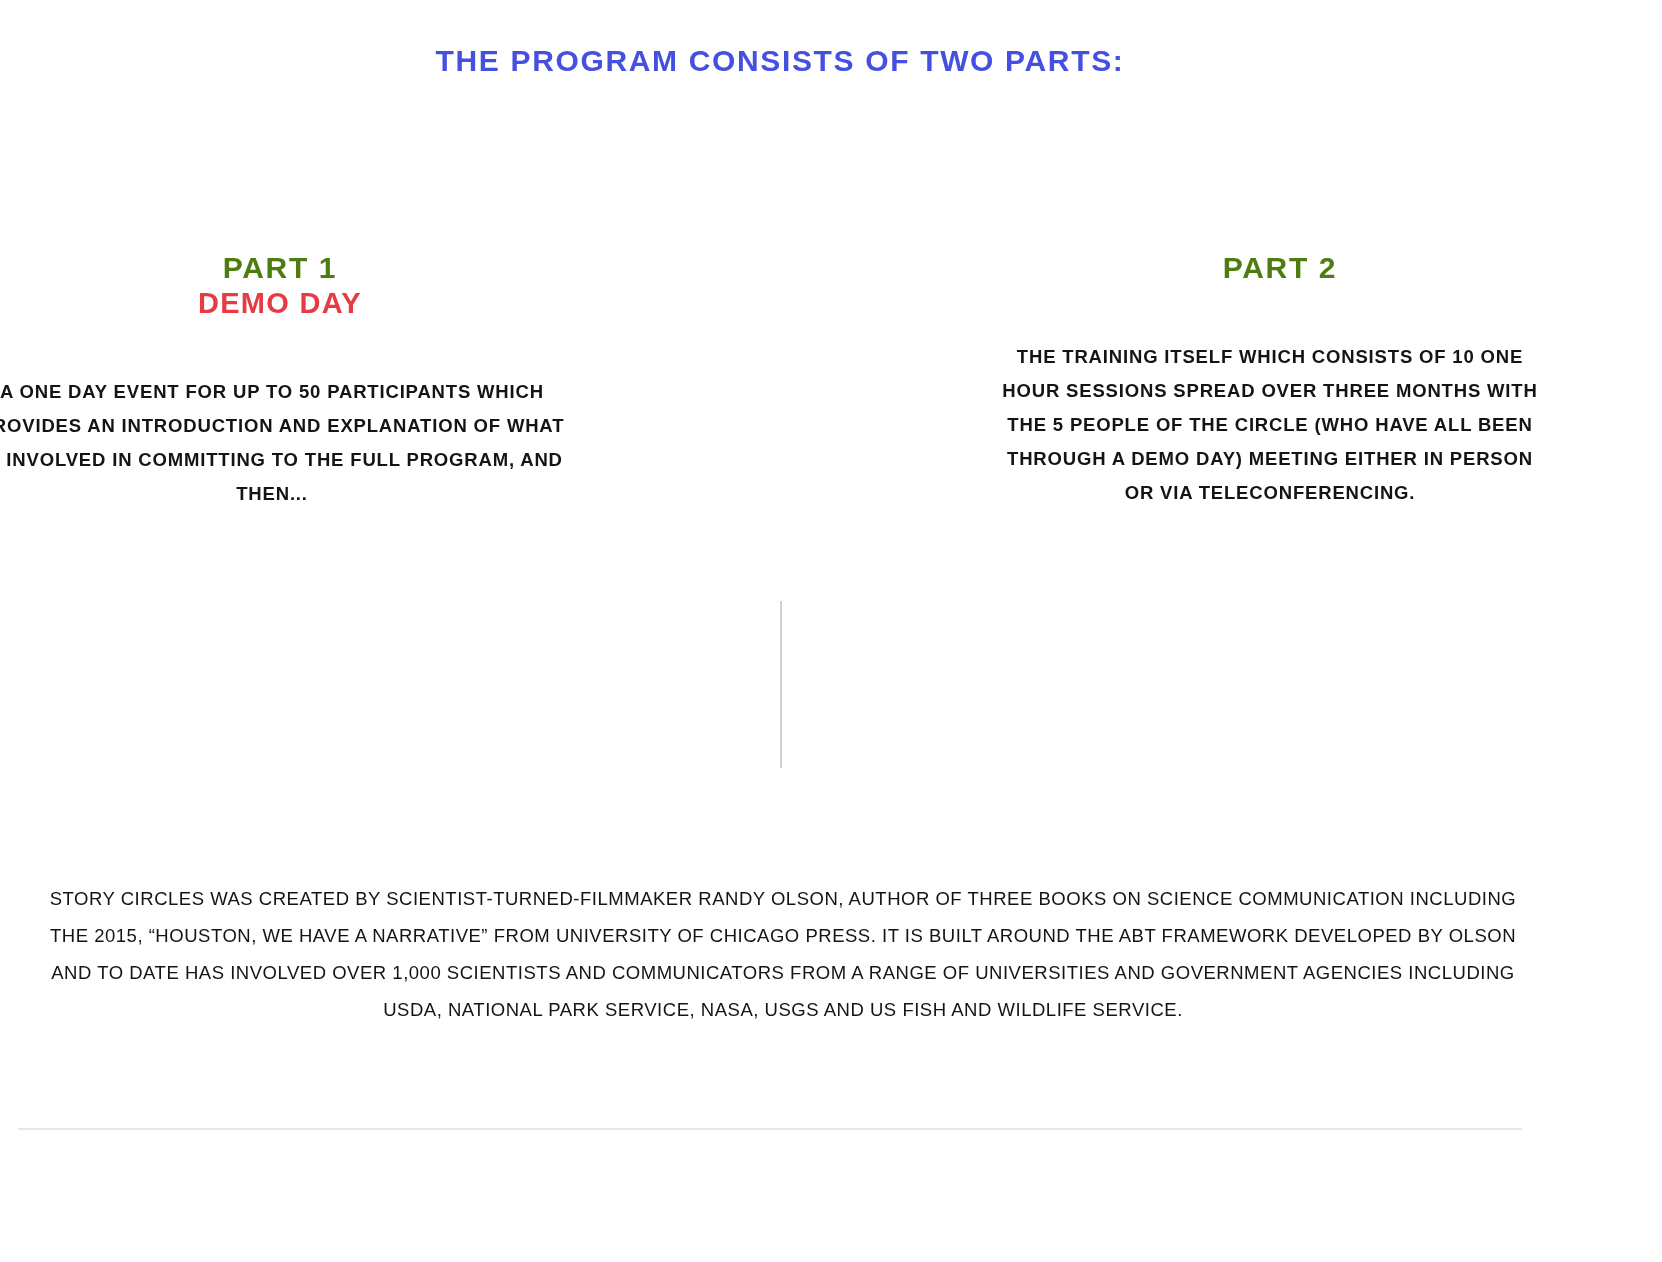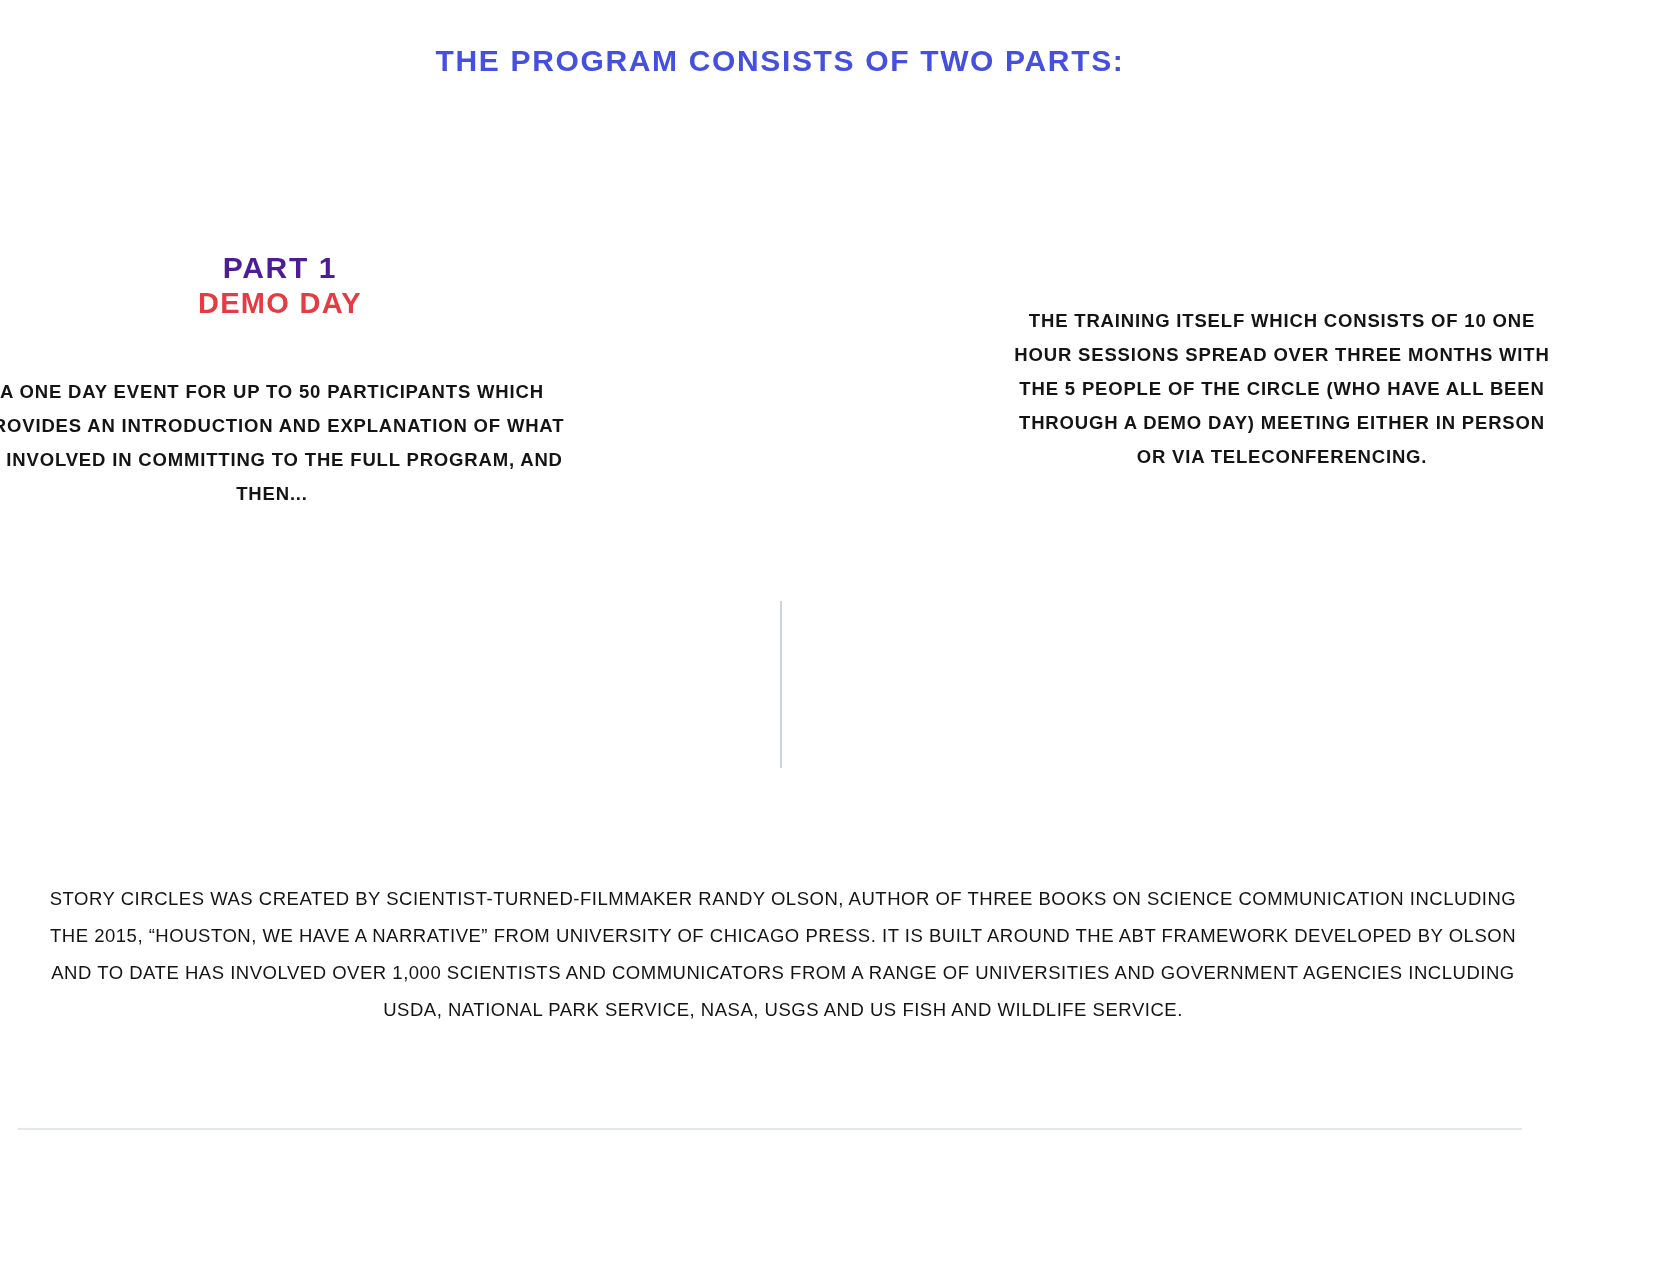--- a/index.html
+++ b/index.html
@@ -46,21 +46,21 @@
     width: 560px;
   }
   .part-col.left  { left: 0px; }
   .part-col.right { left: 1000px; }
 
   .part-label {
     text-align: center;
     font-size: 30px;
     font-weight: 700;
     letter-spacing: 0.055em;
-    color: #4c1d95;
+    color: #4d7c0f;
     text-transform: uppercase;
     line-height: 1.2;
   }
 
   .part-title {
     text-align: center;
     font-size: 29px;
     font-weight: 700;
     letter-spacing: 0.045em;
     color: #e63b42;
@@ -78,21 +78,21 @@
     color: #141414;
     text-transform: uppercase;
   }
 
   .part-col.left .part-body {
     width: 600px;
     margin-left: -28px;
   }
   .part-col.right .part-body {
     width: 540px;
-    margin-left: 12px;
+    margin-left: 0;
   }
 
   
   #column-divider {
     position: absolute;
     left: 780px;
     top: 601px;
     width: 2px;
     height: 167px;
     background: #ccd2de;
@@ -130,20 +130,21 @@
 
 <div id="parts-area">
 
   <div class="part-col left">
     <div class="part-label">PART 1</div>
     <div class="part-title">DEMO DAY</div>
     <div class="part-body">A ONE DAY EVENT FOR UP TO 50 PARTICIPANTS WHICH PROVIDES AN INTRODUCTION AND EXPLANATION OF WHAT IS INVOLVED IN COMMITTING TO THE FULL PROGRAM, AND THEN...</div>
   </div>
 
   <div class="part-col right">
+    <div class="part-label">PART 2</div>
     <div class="part-body">THE TRAINING ITSELF WHICH CONSISTS OF 10 ONE HOUR SESSIONS SPREAD OVER THREE MONTHS WITH THE 5 PEOPLE OF THE CIRCLE (WHO HAVE ALL BEEN THROUGH A DEMO DAY) MEETING EITHER IN PERSON OR VIA TELECONFERENCING.</div>
   </div>
 
 </div>
 
 <div id="column-divider"></div>
 
 <p id="footer-paragraph">STORY CIRCLES WAS CREATED BY SCIENTIST-TURNED-FILMMAKER RANDY OLSON, AUTHOR OF THREE BOOKS ON SCIENCE COMMUNICATION INCLUDING THE 2015, “HOUSTON, WE HAVE A NARRATIVE” FROM UNIVERSITY OF CHICAGO PRESS. IT IS BUILT AROUND THE ABT FRAMEWORK DEVELOPED BY OLSON AND TO DATE HAS INVOLVED OVER 1,000 SCIENTISTS AND COMMUNICATORS FROM A RANGE OF UNIVERSITIES AND GOVERNMENT AGENCIES INCLUDING USDA, NATIONAL PARK SERVICE, NASA, USGS AND US FISH AND WILDLIFE SERVICE.</p>
 
 <div id="bottom-rule"></div>

